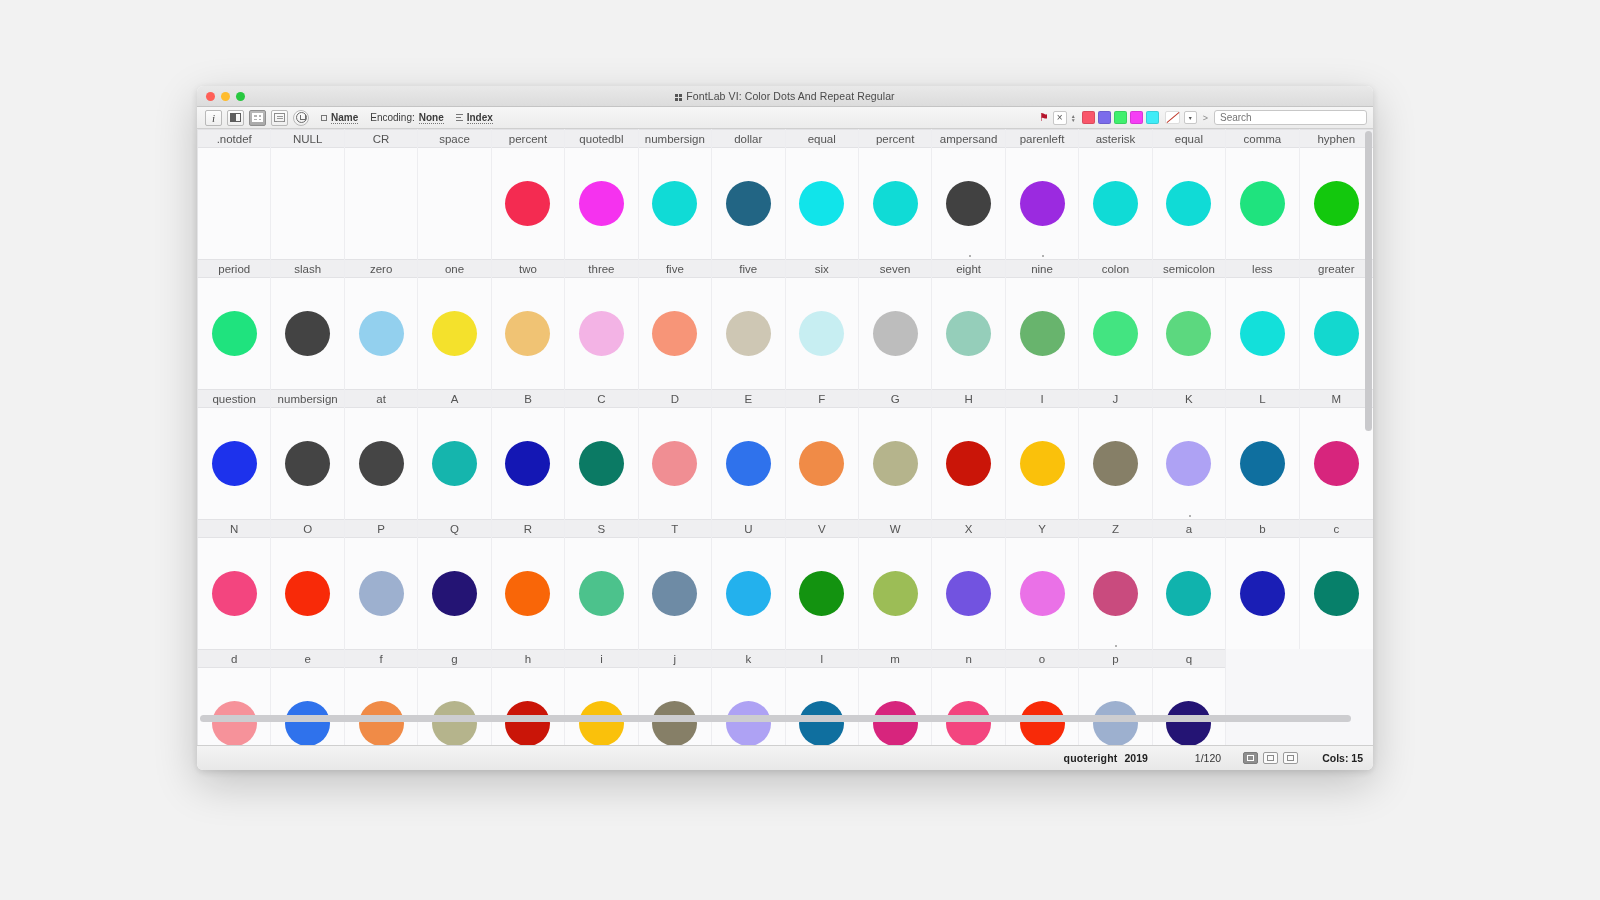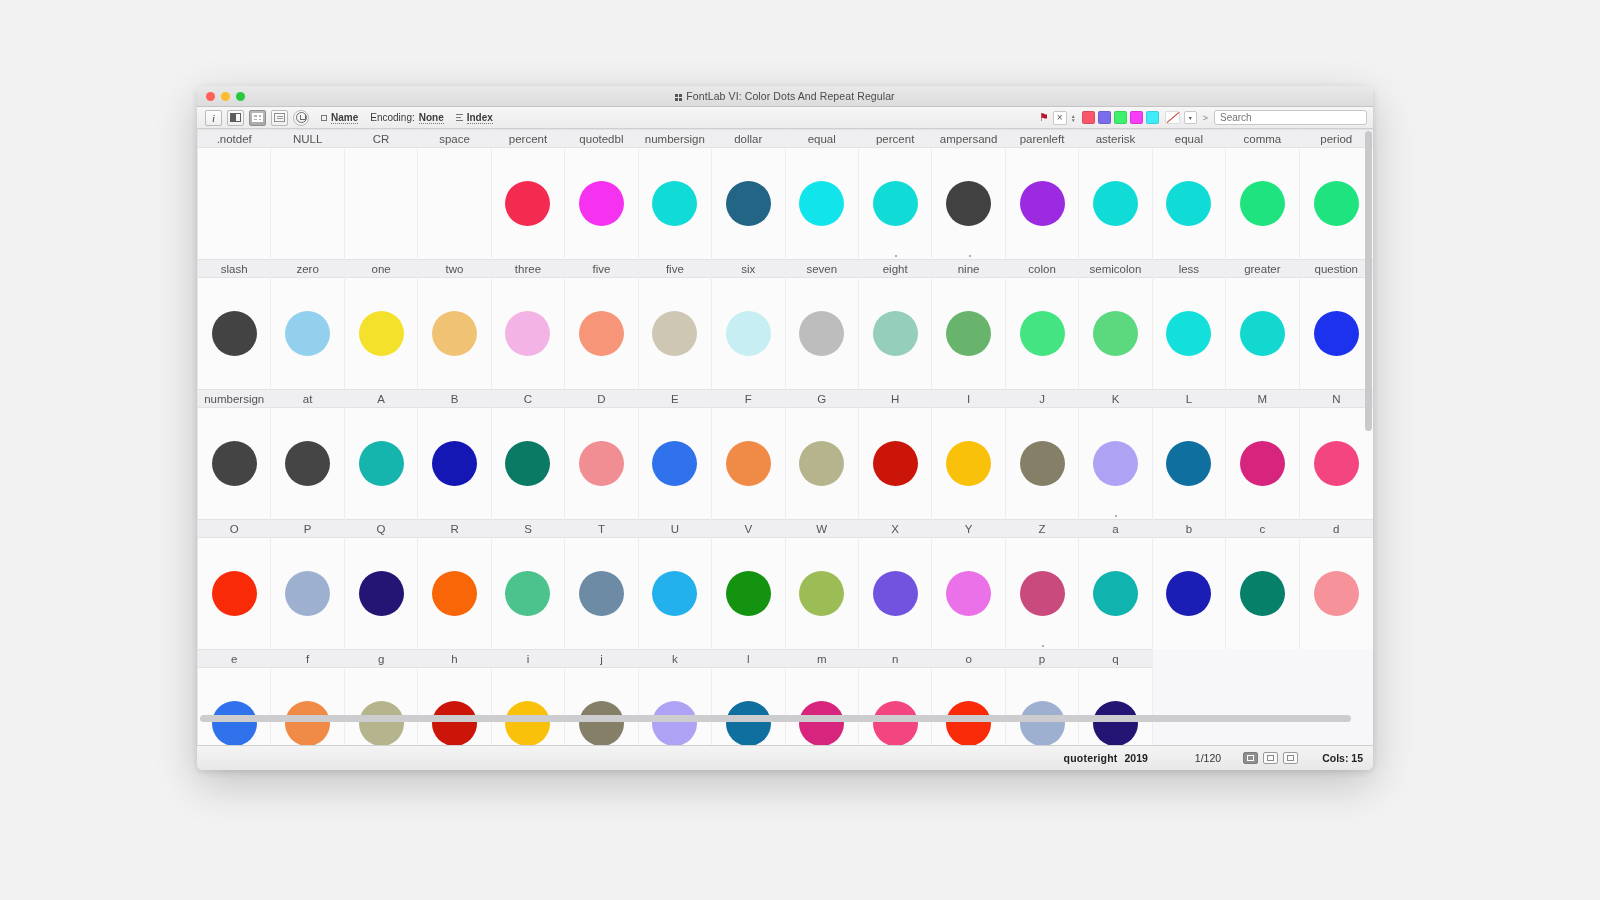--- a/index.html
+++ b/index.html
@@ -397,20 +397,26 @@
             <div class="dot" style="background: rgb(16, 219, 214);"></div>
           </div>
         </div>
         <div class="cell">
           <div class="cell-label">comma</div>
           <div class="cell-body">
             <div class="dot" style="background: rgb(31, 227, 126);"></div>
           </div>
         </div>
         <div class="cell">
+          <div class="cell-label">hyphen</div>
+          <div class="cell-body">
+            <div class="dot" style="background: rgb(19, 200, 13);"></div>
+          </div>
+        </div>
+        <div class="cell">
           <div class="cell-label">period</div>
           <div class="cell-body">
             <div class="dot" style="background: rgb(31, 227, 126);"></div>
           </div>
         </div>
         <div class="cell">
           <div class="cell-label">slash</div>
           <div class="cell-body">
             <div class="dot" style="background: rgb(67, 67, 67);"></div>
           </div>

